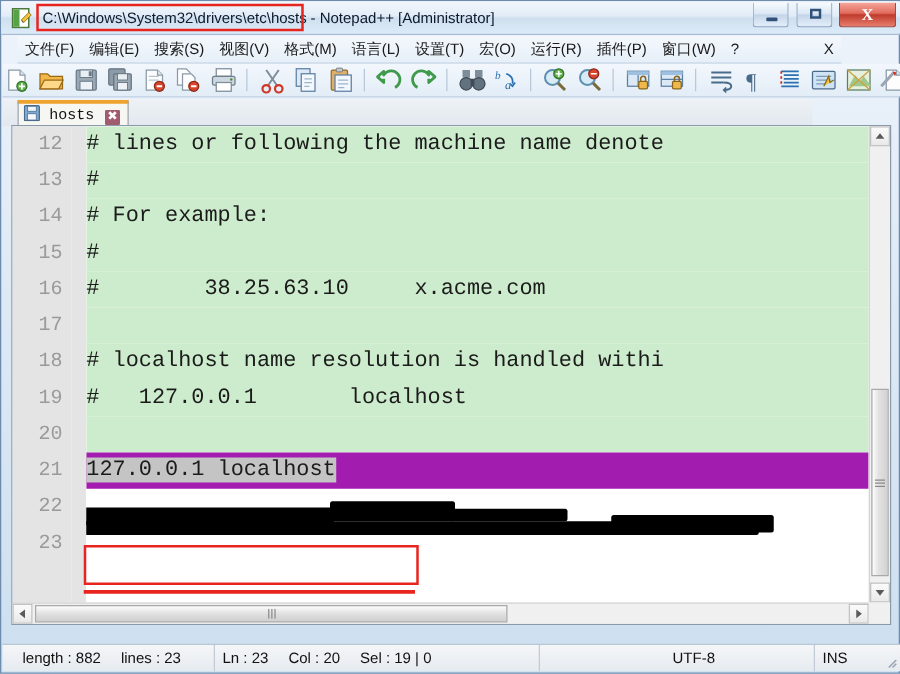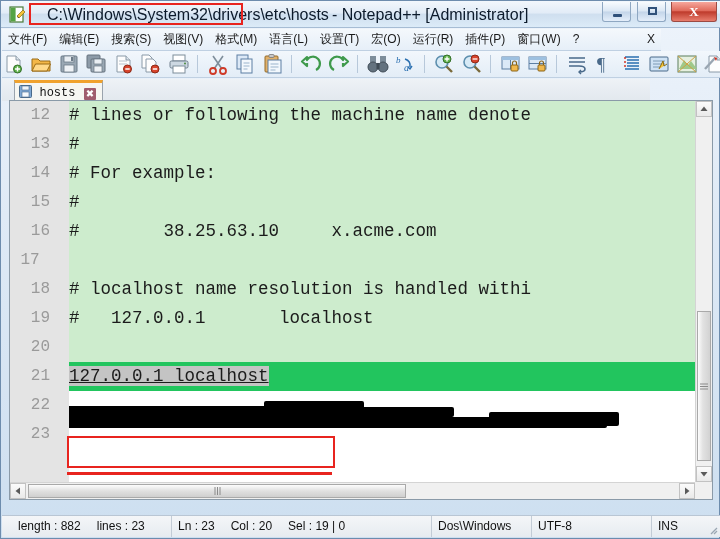--- a/index.html
+++ b/index.html
@@ -27,23 +27,22 @@
     border-bottom: 1px solid #a6bcd4;
     box-sizing: border-box;
   }
   .app-icon {
     position: absolute; left: 8px; top: 5px;
     width: 17px; height: 17px;
   }
   .title-text-wrap {
     position: absolute; left: 30px; top: 4px;
     height: 19px; line-height: 19px;
-    font-size: 16px; color: #0c1a2b;
+    font-size: 12px; color: #0c1a2b;
     white-space: nowrap;
-    margin-left: 13px;
   }
   .title-path {
     display: inline-block;
     padding: 0 3px;
   }
   .title-path-box {
     position: absolute;
     left: 28px; top: 2px;
     width: 214px; height: 22px;
     border: 2px solid #e8241f;
@@ -84,21 +83,21 @@
     position:absolute; left:10px; top:12px; width:9px; height:3px;
     background:#30517a; border-radius:1px;
   }
   .max-sq {
     position:absolute; left:10px; top:5px; width:9px; height:8px;
     border:2px solid #30517a; box-sizing:border-box;
   }
 
   
   .menubar {
-    position: absolute; left:1px; top:28px;
+    position: absolute; left:13px; top:28px;
     width: 659px; height: 22px;
     background: linear-gradient(to bottom,#f4f8fc,#e6eff8);
     border-bottom: 1px solid #bfd0e2;
     box-sizing: border-box;
   }
   .menu-item {
     display: inline-block;
     height: 21px; line-height: 21px;
     padding: 0 6px;
     font-size: 12px; color: #1a1a1a;
@@ -202,21 +201,21 @@
   .line {
     position:relative;
     height: 29px;
     line-height: 29px;
     white-space: pre;
     font-family: "Liberation Mono","DejaVu Sans Mono", monospace;
     font-size: 17.5px;
     color: #1b1b1b;
     background: #cdeccd;
   }
-  .line.plain { background:#22c55e;text-decoration:underline; }
+  .line.plain { background:#a21caf; }
   .lnum {
     position:absolute;
     left:0; width:40px;
     height:29px; line-height:29px;
     text-align:right;
     font-family:"Liberation Mono","DejaVu Sans Mono", monospace;
     font-size:16px;
     color:#9a9a9a;
   }
   .gut-lines { position:absolute; left:0; top:0; width:47px; }
@@ -574,21 +573,21 @@
   <div class="editor-frame">
     <div class="editor-inner">
 
       <div class="gutter">
         <div class="gut-lines" id="gutter-lines">
             <div class="lnum" style="position: relative;">12</div>
             <div class="lnum" style="position: relative;">13</div>
             <div class="lnum" style="position: relative;">14</div>
             <div class="lnum" style="position: relative;">15</div>
             <div class="lnum" style="position: relative;">16</div>
-            <div class="lnum" style="position: relative; text-align: center;">17</div>
+            <div class="lnum" style="position: relative;">17</div>
             <div class="lnum" style="position: relative;">18</div>
             <div class="lnum" style="position: relative;">19</div>
             <div class="lnum" style="position: relative;">20</div>
             <div class="lnum" style="position: relative;">21</div>
             <div class="lnum" style="position: relative;">22</div>
             <div class="lnum" style="position: relative;">23</div>
           </div>
       </div>
       <div class="foldcol"></div>
 
@@ -656,23 +655,20 @@
     </div>
   </div>
 
   <div class="statusbar">
     <div class="st-cell" style="left:0; width:170px;padding-left:16px;">
       <span class="st-sub">length : 882</span><span class="st-sub">lines : 23</span>
     </div>
     <div class="st-cell" style="left:170px; width:260px;">
       <span class="st-sub">Ln : 23</span><span class="st-sub">Col : 20</span><span class="st-sub">Sel : 19 | 0</span>
     </div>
-    <div class="st-cell" style="left:430px; width:100px;">
-      <span>Dos\Windows</span>
-    </div>
     <div class="st-cell" style="left:530px; width:120px;">
       <span>UTF-8</span>
     </div>
     <div class="st-cell" style="left:650px; width:68px; border-right:none;">
       <span>INS</span>
     </div>
     <svg class="resize-grip" width="12" height="12" viewBox="0 0 12 12">
       <path d="M11 5 L5 11 M11 8 L8 11" stroke="#9aa6b2" stroke-width="1.3"></path>
     </svg>
   </div>

